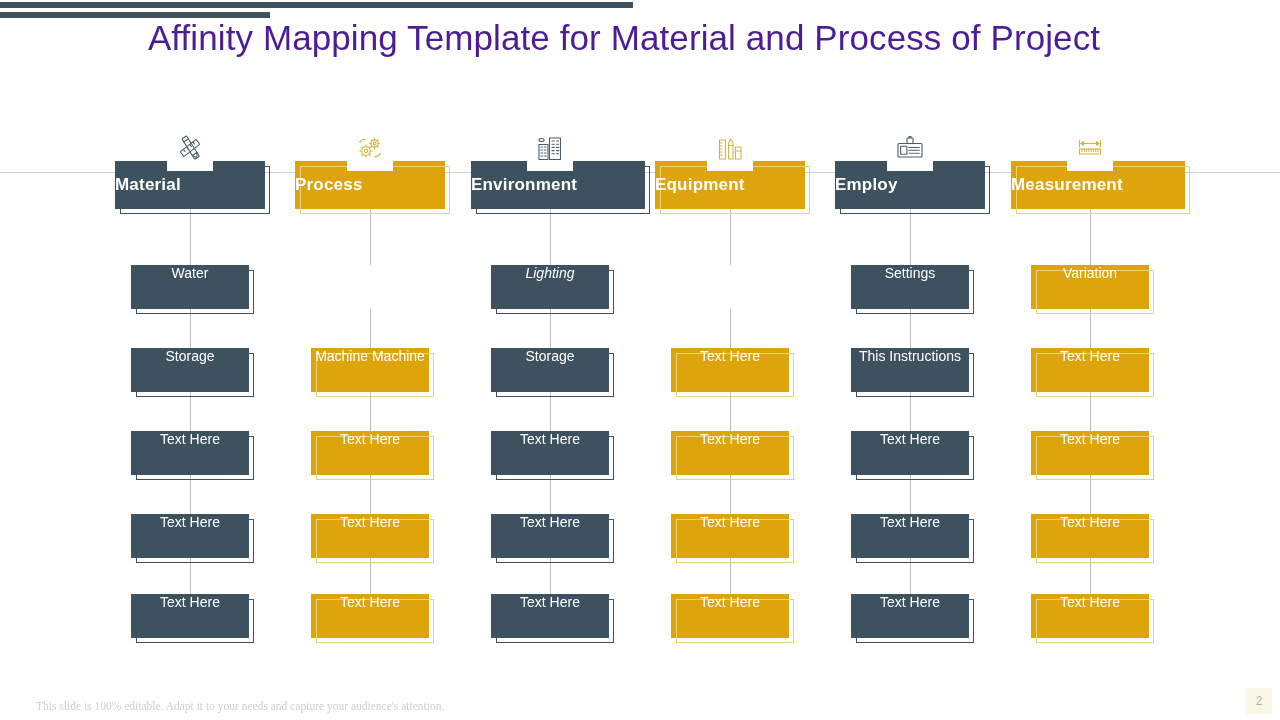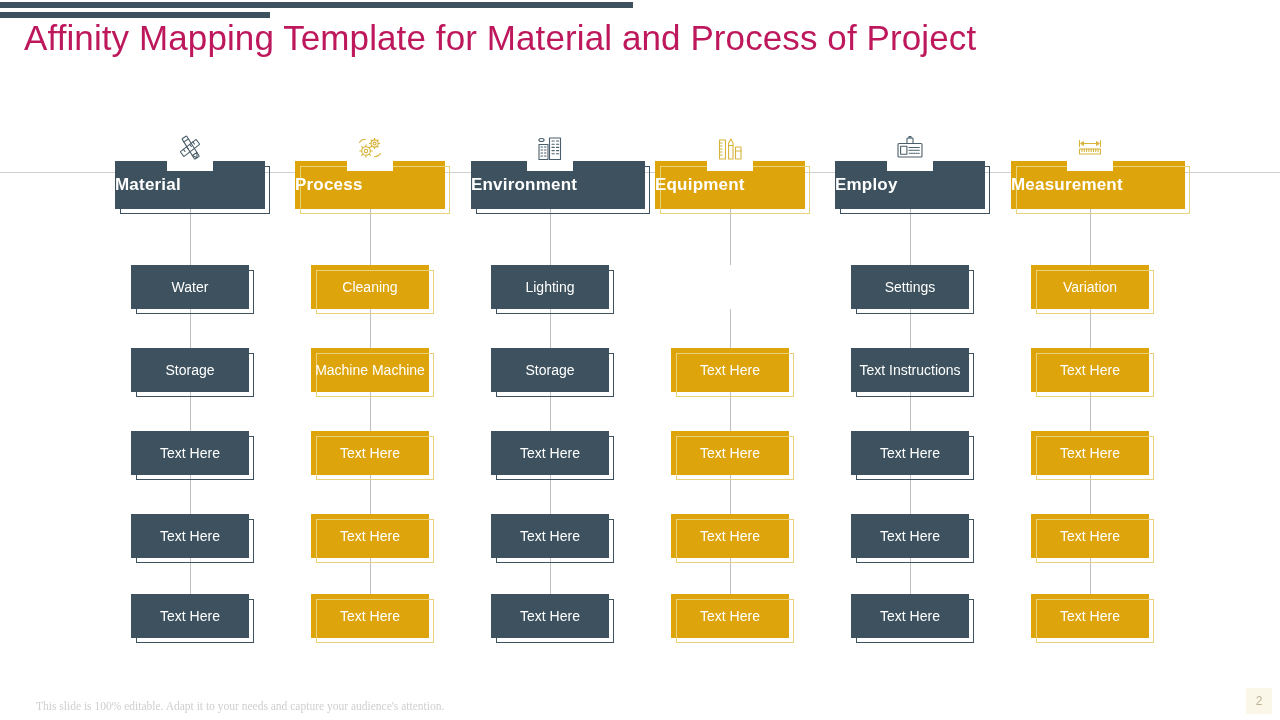--- a/index.html
+++ b/index.html
@@ -36,24 +36,25 @@
     background: #3d525e;
   }
 
   
   #page-title {
     position: absolute;
     left: 24px; top: 18px;
     width: 1200px;
     font-size: 35px;
     font-weight: 400;
-    color: #be185d;
+    color: #4c1d95;
     letter-spacing: 0.1px;
     white-space: nowrap;
     font-family: "Liberation Sans", sans-serif;
+    text-align: center;
   }
 
   
   #header-rail {
     position: absolute;
     left: 0; top: 172px;
     width: 1280px; height: 1px;
     background: #cfcfcf;
   }
 
@@ -114,21 +115,20 @@
   .header-box.dark { background: #3d525e; }
   .header-box.gold { background: #dda50b; }
 
   
   .item-box {
     position: absolute;
     left: 15px;
     width: 118px;
     height: 44px;
     display: flex;
-    align-items: center;
     justify-content: center;
     box-sizing: border-box;
     z-index: 2;
   }
   .item-box .lbl {
     font-size: 14px;
     color: #ffffff;
     text-align: center;
     line-height: 1.15;
     position: relative;
@@ -254,23 +254,20 @@
             <path d="M4.5 9.5a7 7 0 0 1 6-3.2"></path>
             <path d="M25.5 20.5a7 7 0 0 1-6 3.2"></path>
           </g>
         </svg>
       </div>
       <div class="header-box gold">
         <span class="hdr-label">Process</span>
       </div>
     </div>
     <div class="connector" style="left: 370px; top: 209px; height: 56px;"></div>
-    <div class="item-box gold" style="left: 311px; top: 265px; position: absolute;">
-      <span class="lbl">Cleaning</span>
-    </div>
     <div class="connector" style="left: 370px; top: 309px; height: 39px;"></div>
     <div class="item-box gold" style="left: 311px; top: 348px; position: absolute;">
       <span class="lbl">Machine Machine</span>
     </div>
     <div class="connector" style="left: 370px; top: 392px; height: 39px;"></div>
     <div class="item-box gold" style="left: 311px; top: 431px; position: absolute;">
       <span class="lbl">Text Here</span>
     </div>
     <div class="connector" style="left: 370px; top: 475px; height: 39px;"></div>
     <div class="item-box gold" style="left: 311px; top: 514px; position: absolute;">
@@ -290,21 +287,21 @@
             <path d="M17 8h2.2M21.5 8h2.2M17 11.2h2.2M21.5 11.2h2.2M17 14.4h2.2M21.5 14.4h2.2M17 17.6h2.2M21.5 17.6h2.2M17 20.8h2.2M21.5 20.8h2.2"></path>
             <ellipse cx="6.5" cy="7" rx="2.6" ry="1.5"></ellipse>
           </g>
         </svg>
       </div>
       <div class="header-box dark wide">
         <span class="hdr-label">Environment</span>
       </div>
     </div>
     <div class="connector" style="left: 550px; top: 209px; height: 56px;"></div>
-    <div class="item-box dark" style="left: 491px; top: 265px; position: absolute;">
+    <div class="item-box dark" style="left: 491px; top: 265px; position: absolute; font-style: italic;">
       <span class="lbl">Lighting</span>
     </div>
     <div class="connector" style="left: 550px; top: 309px; height: 39px;"></div>
     <div class="item-box dark" style="left: 491px; top: 348px; position: absolute;">
       <span class="lbl">Storage</span>
     </div>
     <div class="connector" style="left: 550px; top: 392px; height: 39px;"></div>
     <div class="item-box dark" style="left: 491px; top: 431px; position: absolute;">
       <span class="lbl">Text Here</span>
     </div>
@@ -366,21 +363,21 @@
       <div class="header-box dark">
         <span class="hdr-label">Employ</span>
       </div>
     </div>
     <div class="connector" style="left: 910px; top: 209px; height: 56px;"></div>
     <div class="item-box dark" style="left: 851px; top: 265px; position: absolute;">
       <span class="lbl">Settings</span>
     </div>
     <div class="connector" style="left: 910px; top: 309px; height: 39px;"></div>
     <div class="item-box dark" style="left: 851px; top: 348px; position: absolute;">
-      <span class="lbl">Text Instructions</span>
+      <span class="lbl">This Instructions</span>
     </div>
     <div class="connector" style="left: 910px; top: 392px; height: 39px;"></div>
     <div class="item-box dark" style="left: 851px; top: 431px; position: absolute;">
       <span class="lbl">Text Here</span>
     </div>
     <div class="connector" style="left: 910px; top: 475px; height: 39px;"></div>
     <div class="item-box dark" style="left: 851px; top: 514px; position: absolute;">
       <span class="lbl">Text Here</span>
     </div>
     <div class="connector" style="left: 910px; top: 558px; height: 36px;"></div>

